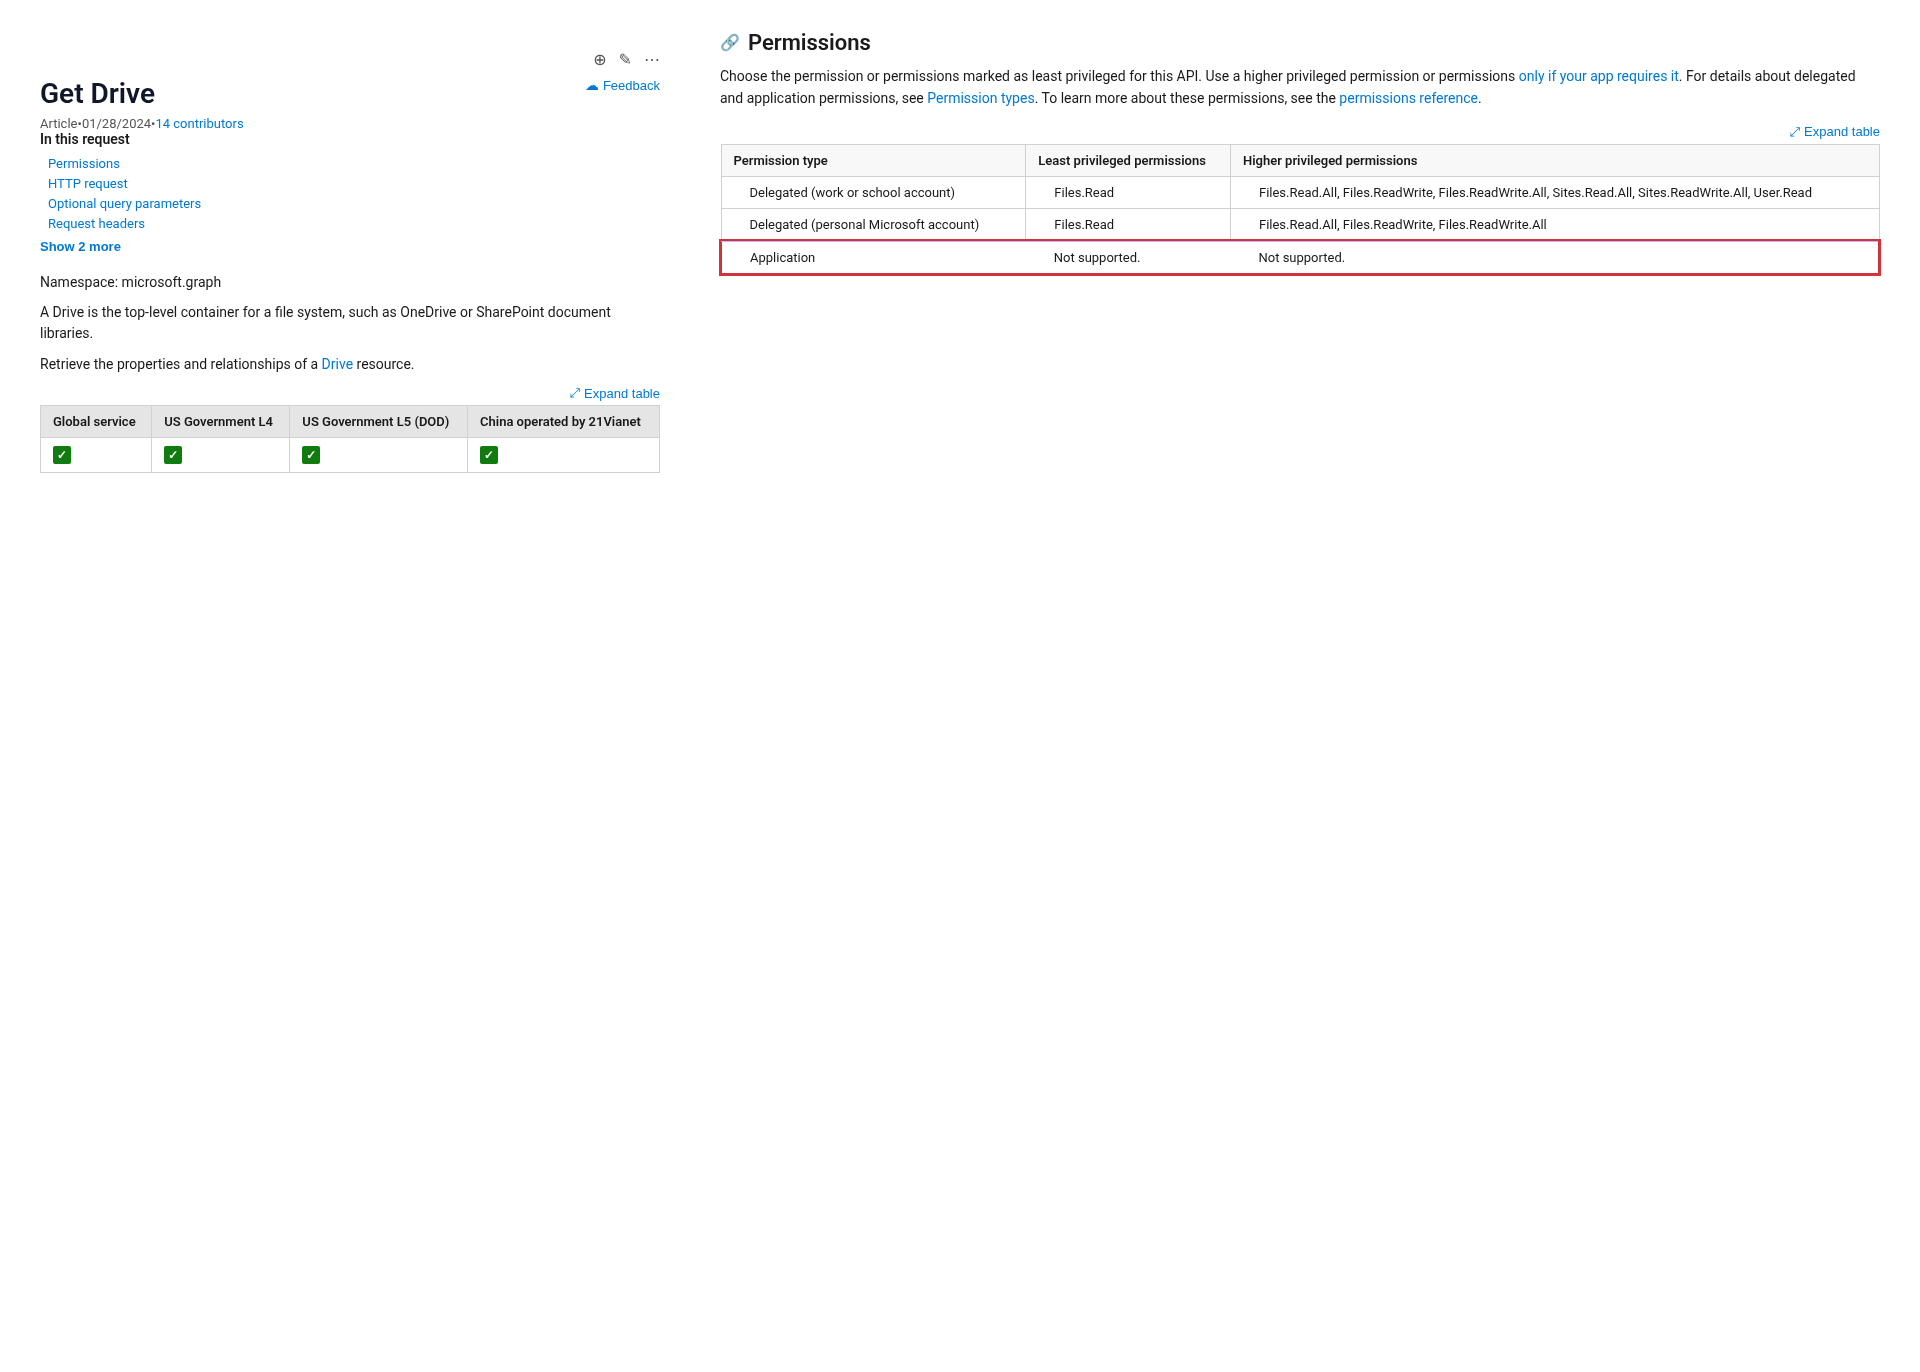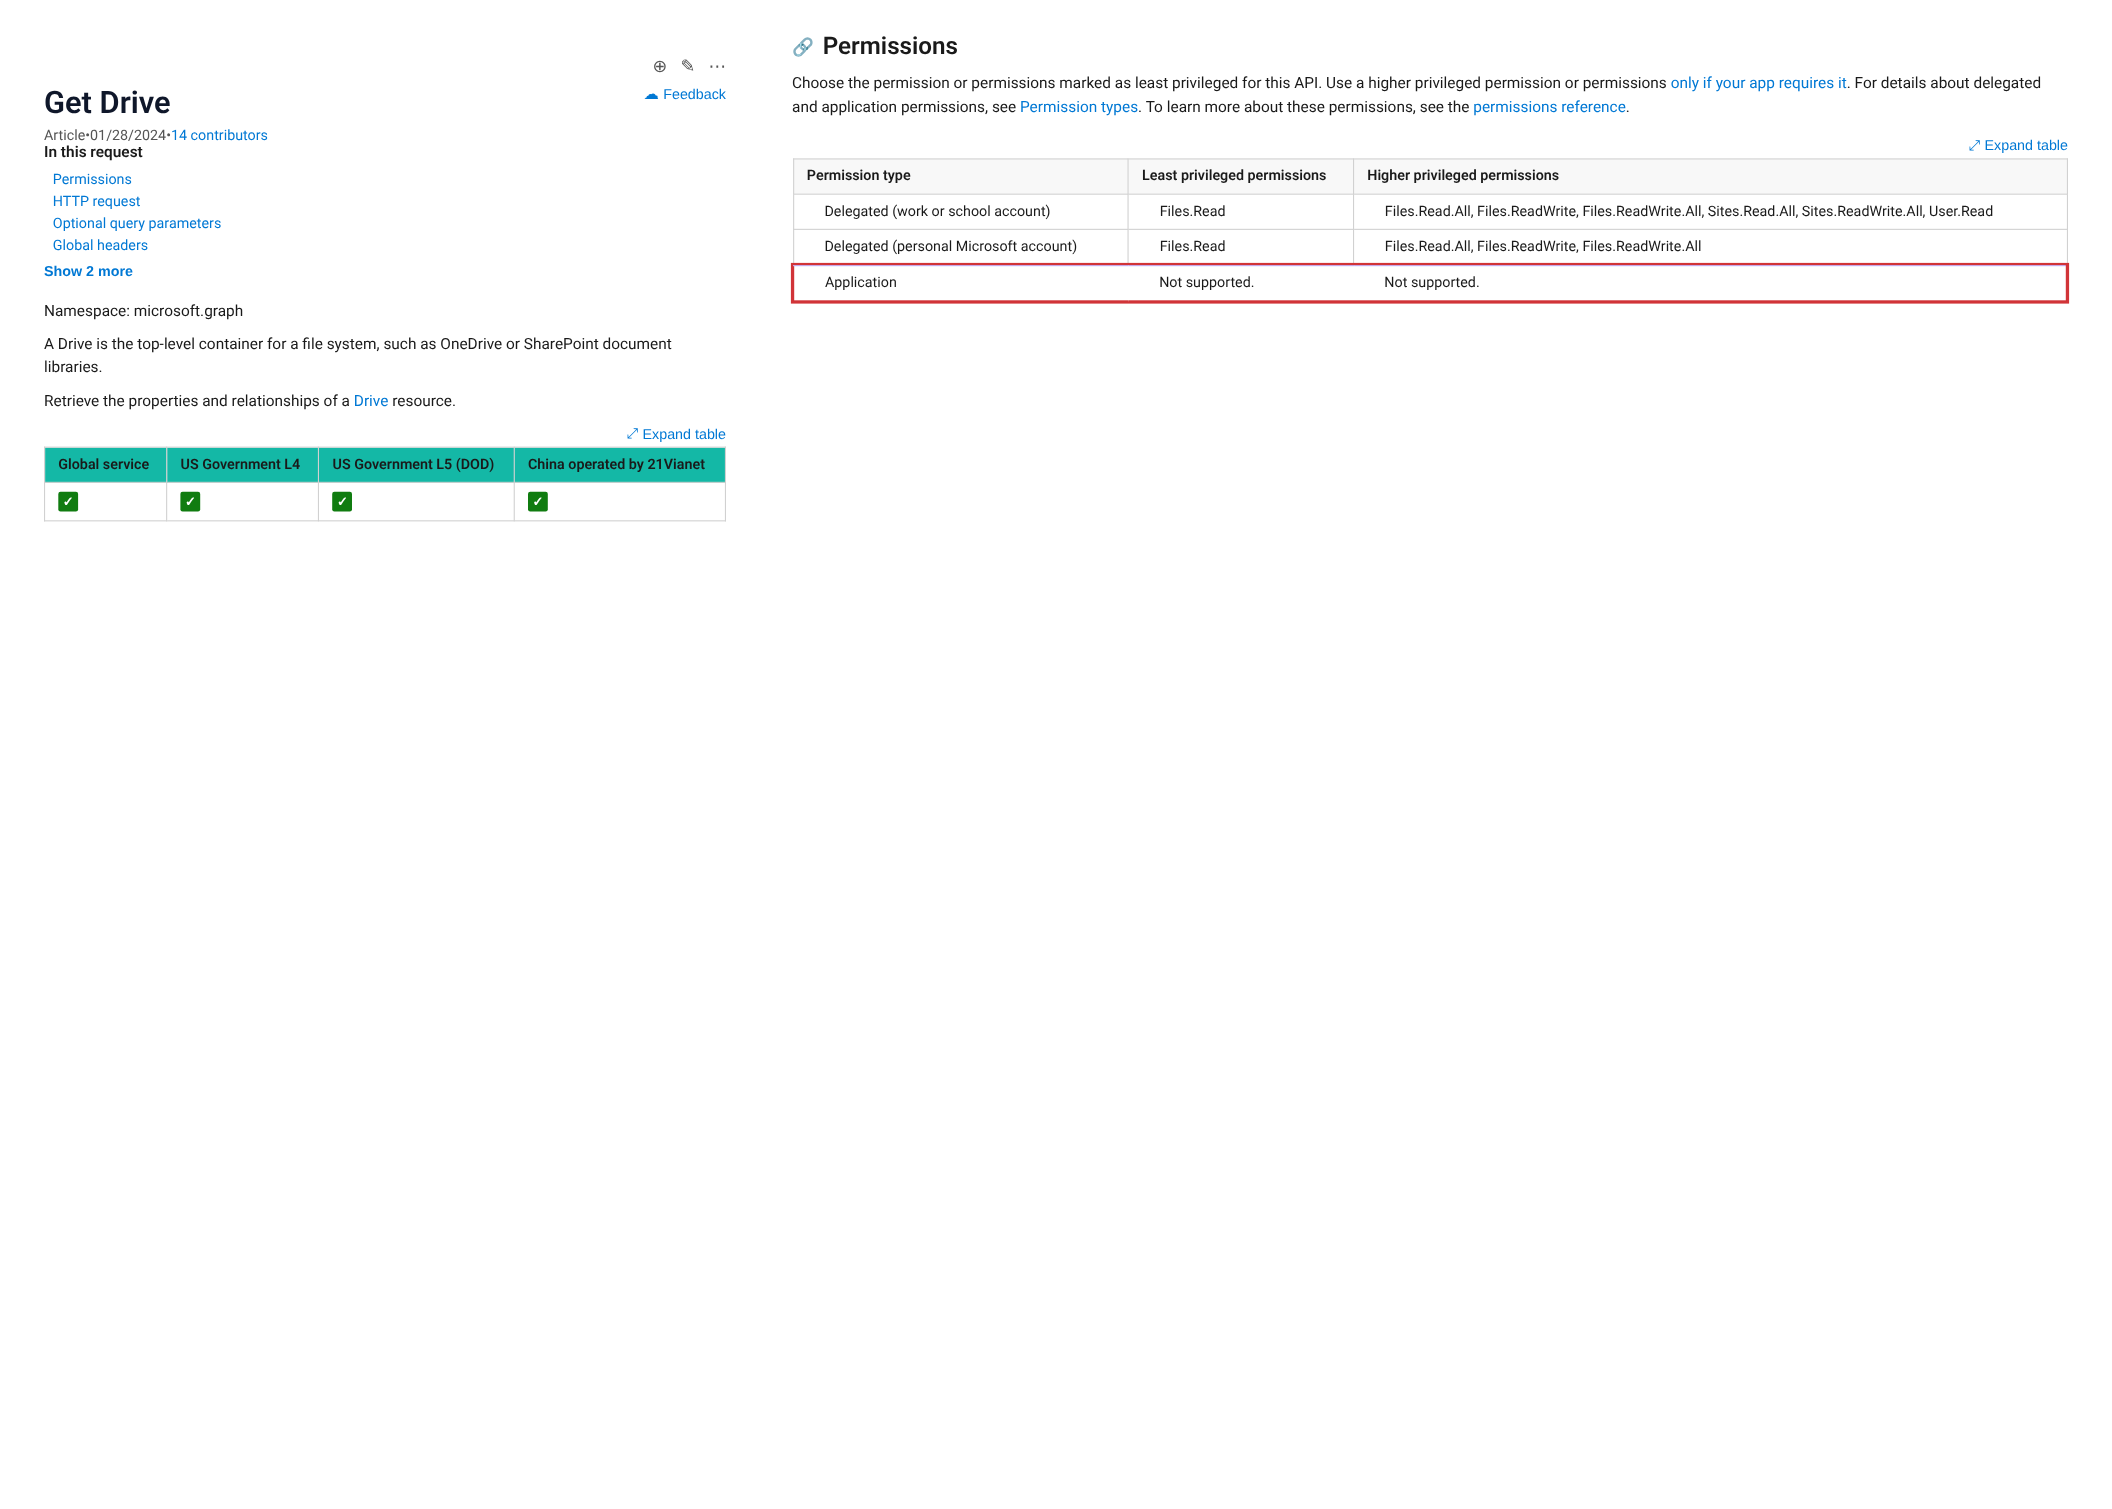--- a/index.html
+++ b/index.html
@@ -129,21 +129,21 @@
       padding: 0;
     }
     .cloud-table {
       width: 100%;
       border-collapse: collapse;
       border: 1px solid #d1d1d1;
       font-size: 13px;
       margin-top: 0;
     }
     .cloud-table th {
-      background: #14b8a6;
+      background: #e5e5e5;
       padding: 8px 12px;
       text-align: left;
       font-weight: 600;
       border: 1px solid #d1d1d1;
       font-size: 13px;
     }
     .cloud-table td {
       padding: 8px 12px;
       border: 1px solid #d1d1d1;
       text-align: left;
@@ -276,21 +276,21 @@
         <li>
           <a href="#">Permissions</a>
         </li>
         <li>
           <a href="#">HTTP request</a>
         </li>
         <li>
           <a href="#">Optional query parameters</a>
         </li>
         <li>
-          <a href="#">Global headers</a>
+          <a href="#">Request headers</a>
         </li>
       </ul>
       <button class="show-more-link">Show 2 more</button>
     </div>
 
     <p class="namespace-text">Namespace: microsoft.graph</p>
 
     <p class="description-text">A Drive is the top-level container for a file system, such as OneDrive or SharePoint document libraries.</p>
 
     <p class="description-text">

